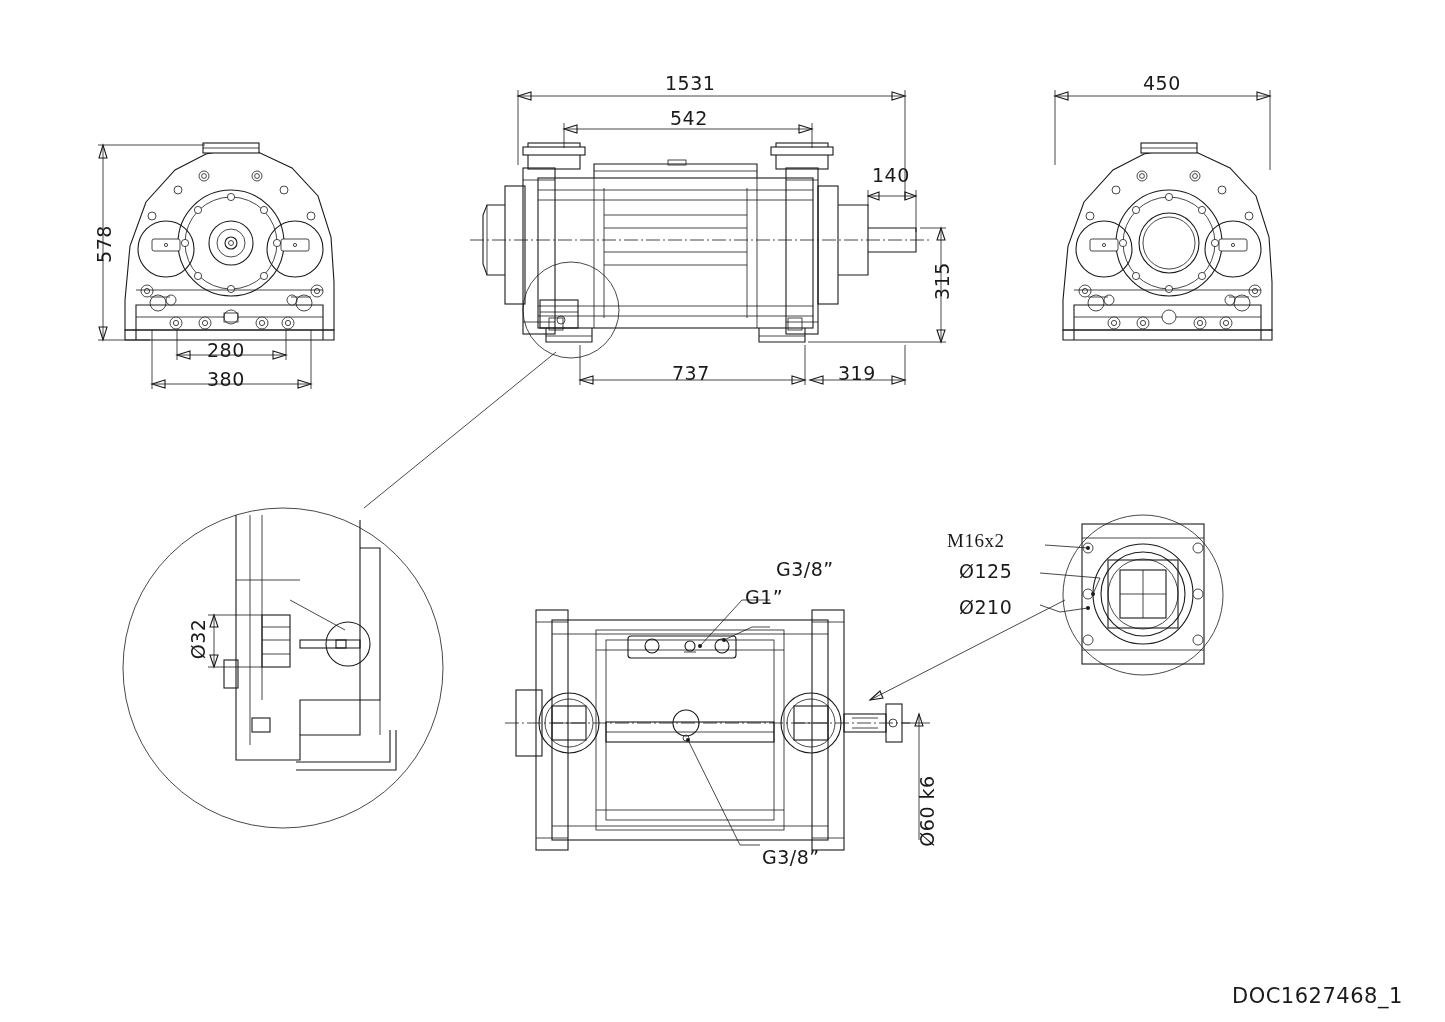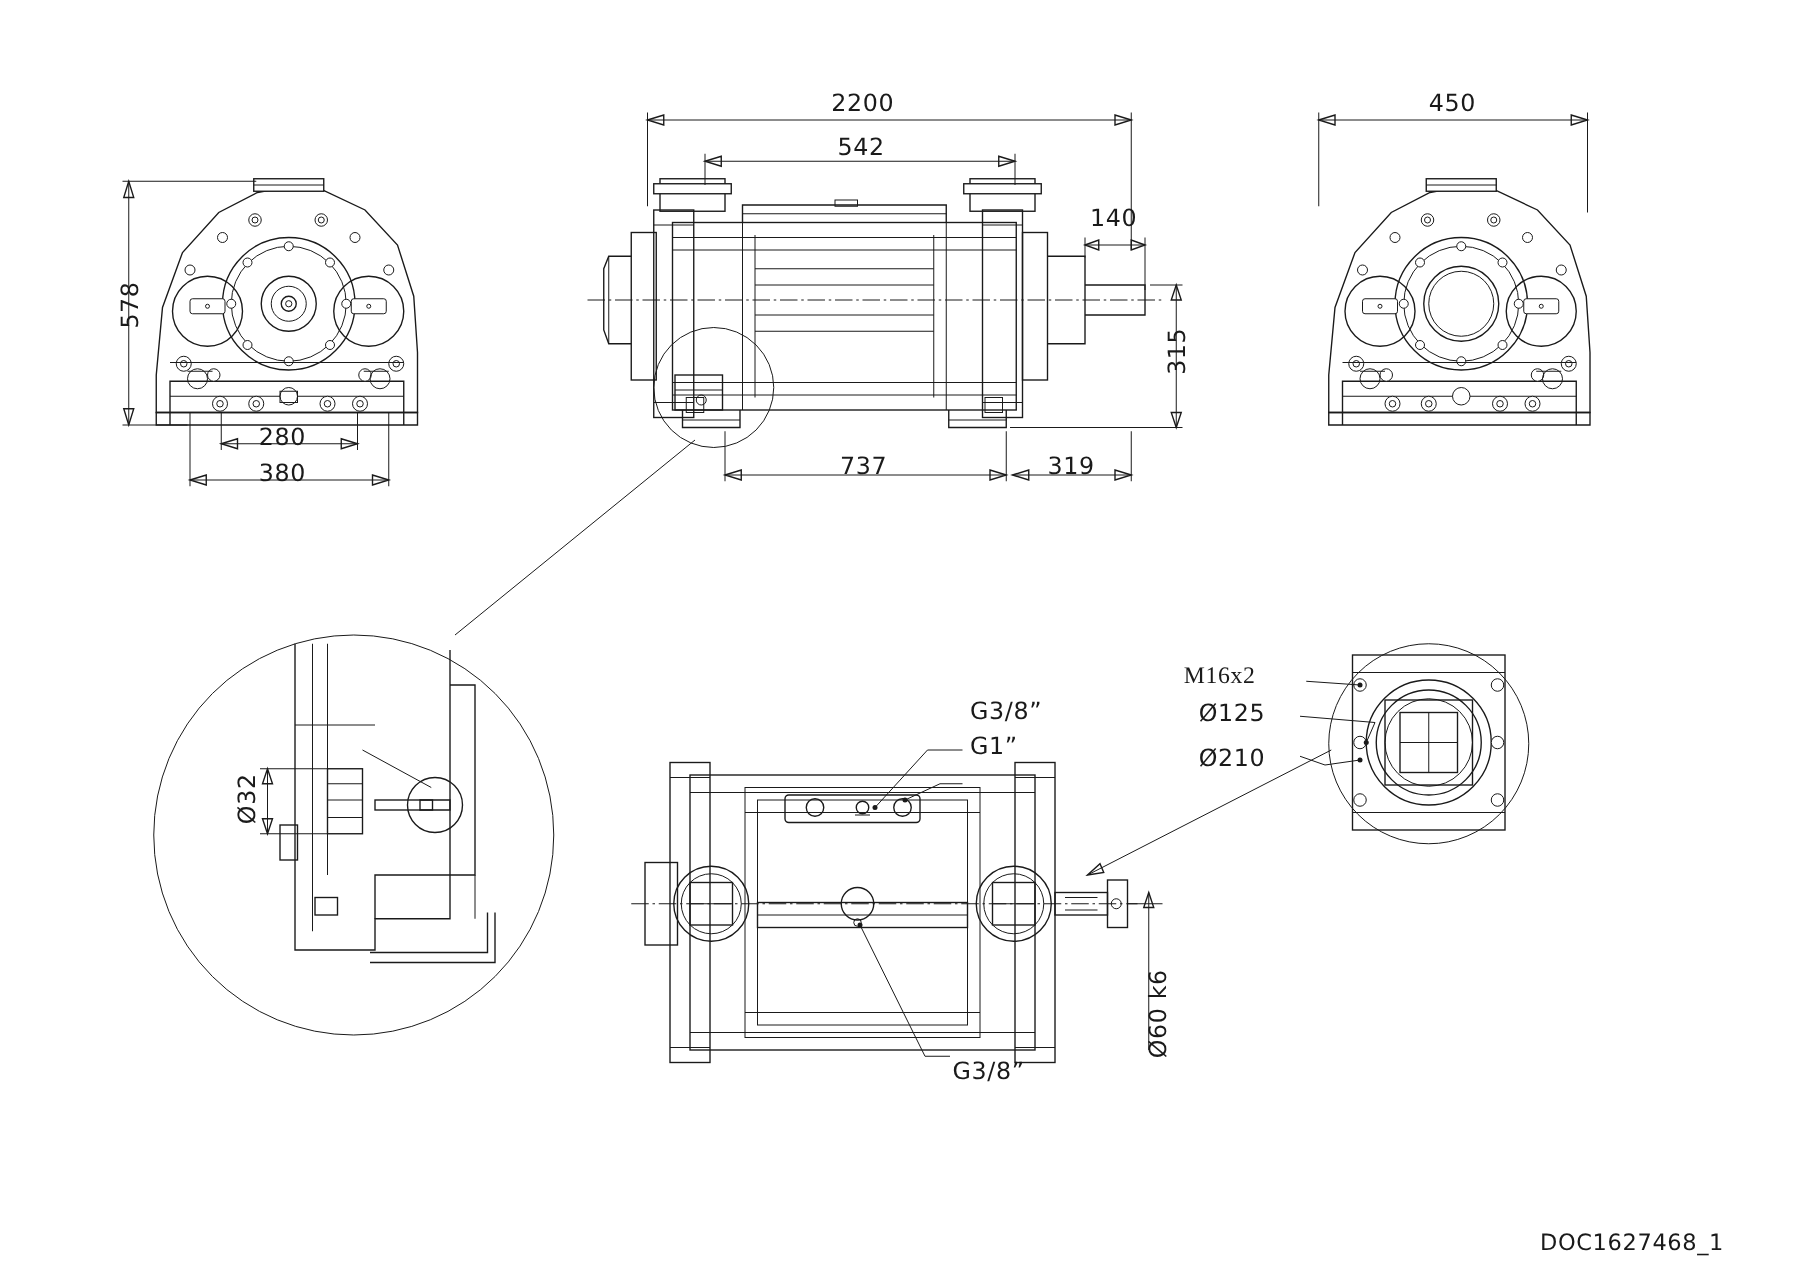--- a/index.html
+++ b/index.html
@@ -1,20 +1,20 @@
 <!DOCTYPE html>
 <html><head>
 <meta charset="utf-8">
 <style>
   html,body{margin:0;padding:0;background:#ffffff;}
   body{width:1445px;height:1022px;position:relative;overflow:hidden;font-family:"DejaVu Sans",sans-serif;}
   #sheet{position:absolute;left:0;top:0;width:1445px;height:1022px;}
   .dimtext{position:absolute;font-family:"DejaVu Sans",sans-serif;font-size:19px;color:#1a1a1a;white-space:nowrap;letter-spacing:0.5px;}
   .vtext{transform-origin:center center;transform:rotate(-90deg);}
-  .doccode{position:absolute;font-family:"DejaVu Sans",sans-serif;font-size:18px;color:#1a1a1a;letter-spacing:0.5px;}
+  .doccode{position:absolute;font-family:"DejaVu Sans",sans-serif;font-size:21px;color:#1a1a1a;letter-spacing:0.5px;}
   svg{position:absolute;left:0;top:0;}
   .ln{stroke:#1a1a1a;fill:none;stroke-width:1.1;}
   .lnt{stroke:#1a1a1a;fill:none;stroke-width:0.8;}
   .lnc{stroke:#1a1a1a;fill:none;stroke-width:0.8;stroke-dasharray:14 3 2 3;}
   .fillw{fill:#ffffff;stroke:#1a1a1a;stroke-width:1.1;}
   .fillw2{fill:#ffffff;stroke:#1a1a1a;stroke-width:0.8;}
 </style>
 </head>
 <body>
 
@@ -391,33 +391,33 @@
     <path class="lnt" d="M870 700 L1065 600"></path>
     <path class="ln" d="M870 700 L883 698 L880 691 Z" fill="#1a1a1a"></path>
   </g>
 
 </svg>
 
 <div class="dimtext vtext" style="left:74px;top:233px;width:60px;text-align:center;">578</div>
 <div class="dimtext" style="left:207px;top:339px;">280</div>
 <div class="dimtext" style="left:207px;top:368px;">380</div>
 
-<div class="dimtext" style="left:665px;top:72px;">2200</div>
+<div class="dimtext" style="left:665px;top:72px;">1531</div>
 <div class="dimtext" style="left:670px;top:107px;">542</div>
 <div class="dimtext" style="left:872px;top:164px;">140</div>
 <div class="dimtext vtext" style="left:912px;top:270px;width:60px;text-align:center;">315</div>
 <div class="dimtext" style="left:672px;top:362px;">737</div>
 <div class="dimtext" style="left:838px;top:362px;">319</div>
 
 <div class="dimtext" style="left:1143px;top:72px;">450</div>
 
 <div class="dimtext vtext" style="left:168px;top:628px;width:60px;text-align:center;">Ø32</div>
 
 <div class="dimtext" style="left:776px;top:558px;">G3/8”</div>
-<div class="dimtext" style="left:776px;top:586px;">G1”</div>
+<div class="dimtext" style="left:745px;top:586px;">G1”</div>
 <div class="dimtext" style="left:762px;top:846px;">G3/8”</div>
 <div class="dimtext vtext" style="left:872px;top:800px;width:110px;text-align:center;">Ø60  k6</div>
 
 <div class="dimtext" style="left:947px;top:530px;font-family:Liberation Serif, serif;">M16x2</div>
 <div class="dimtext" style="left:959px;top:560px;">Ø125</div>
 <div class="dimtext" style="left:959px;top:596px;text-align:right;">Ø210</div>
 
 <div class="doccode" style="left:1232px;top:984px;">DOC1627468_1</div>
 
 </div>

